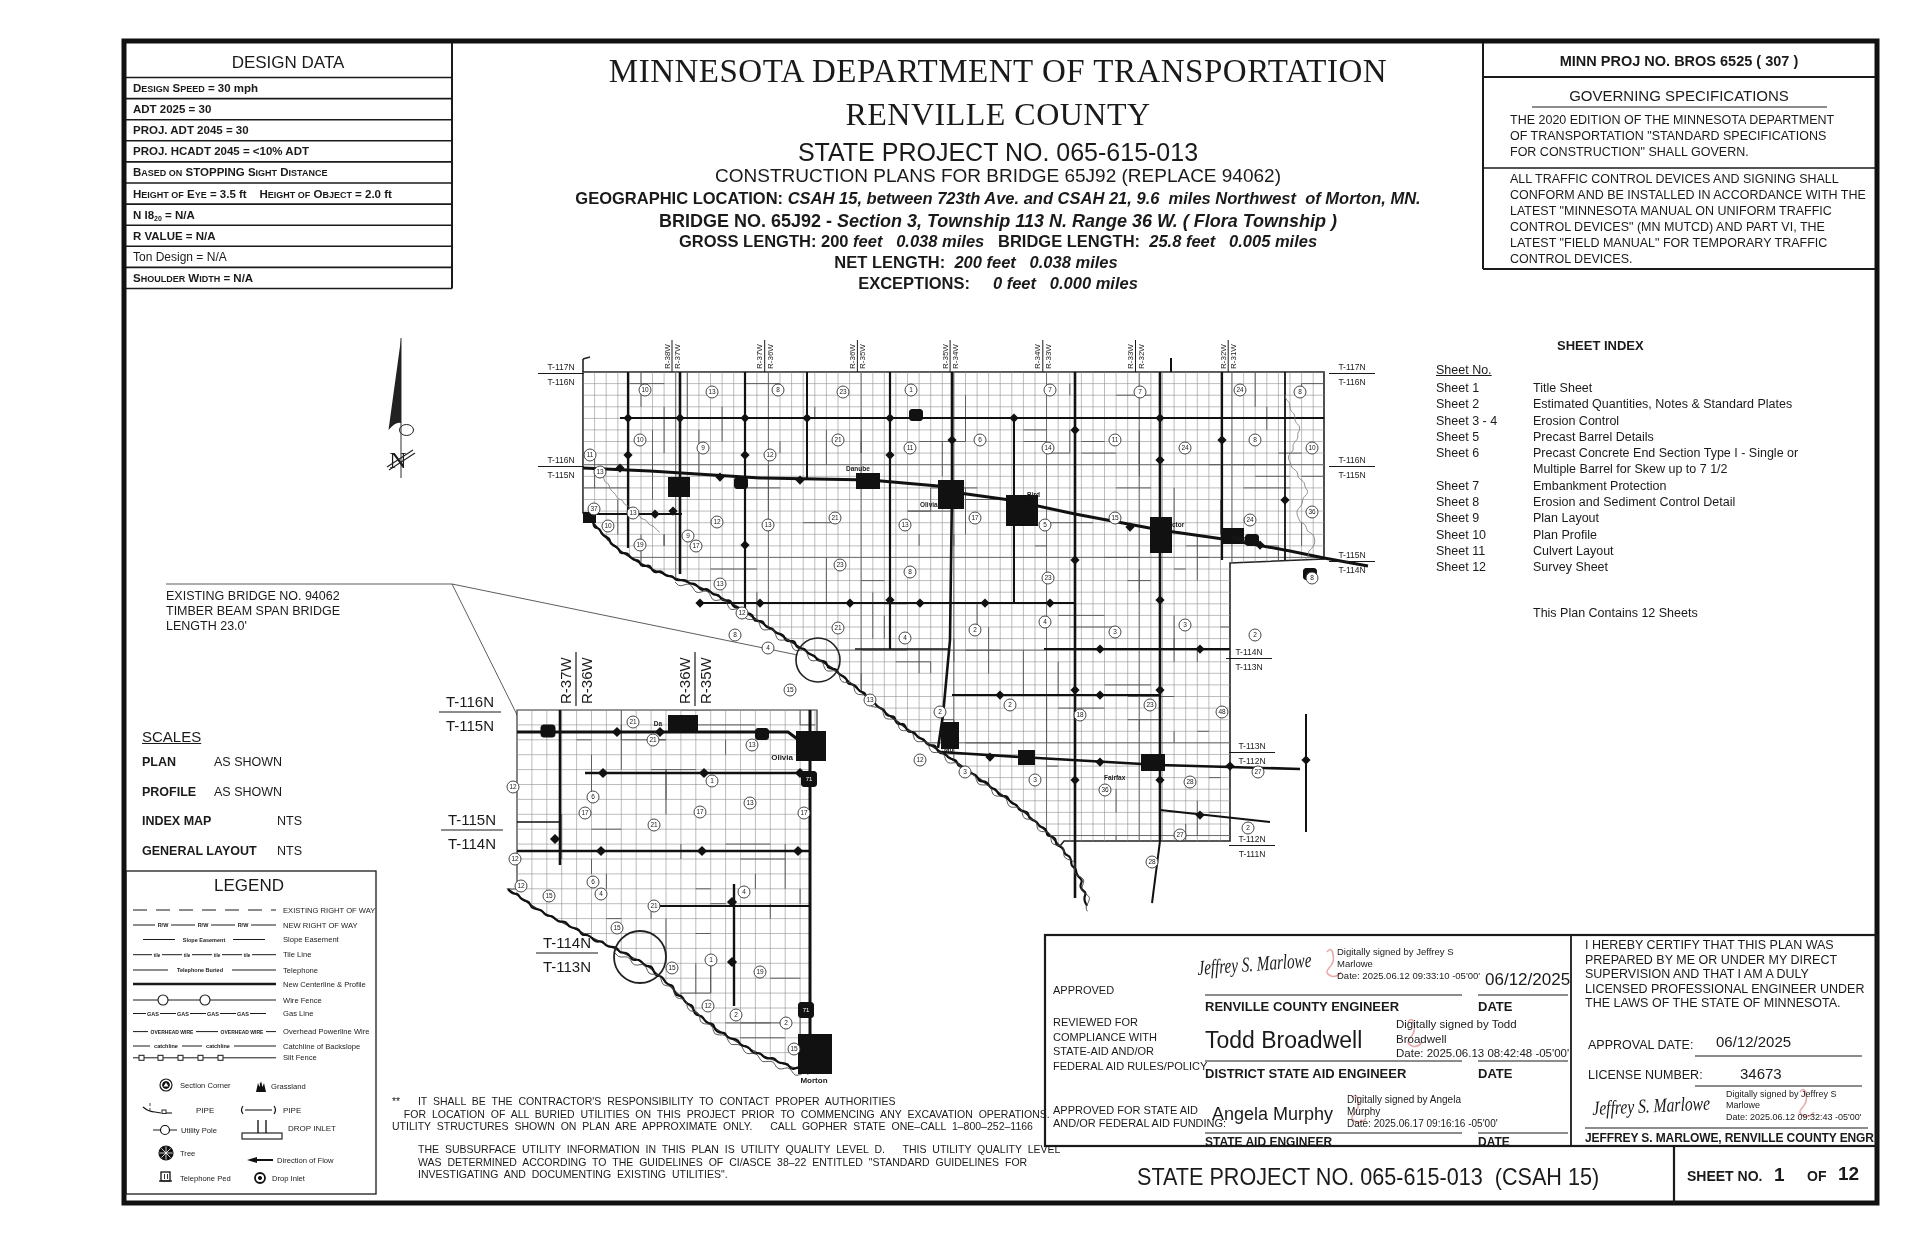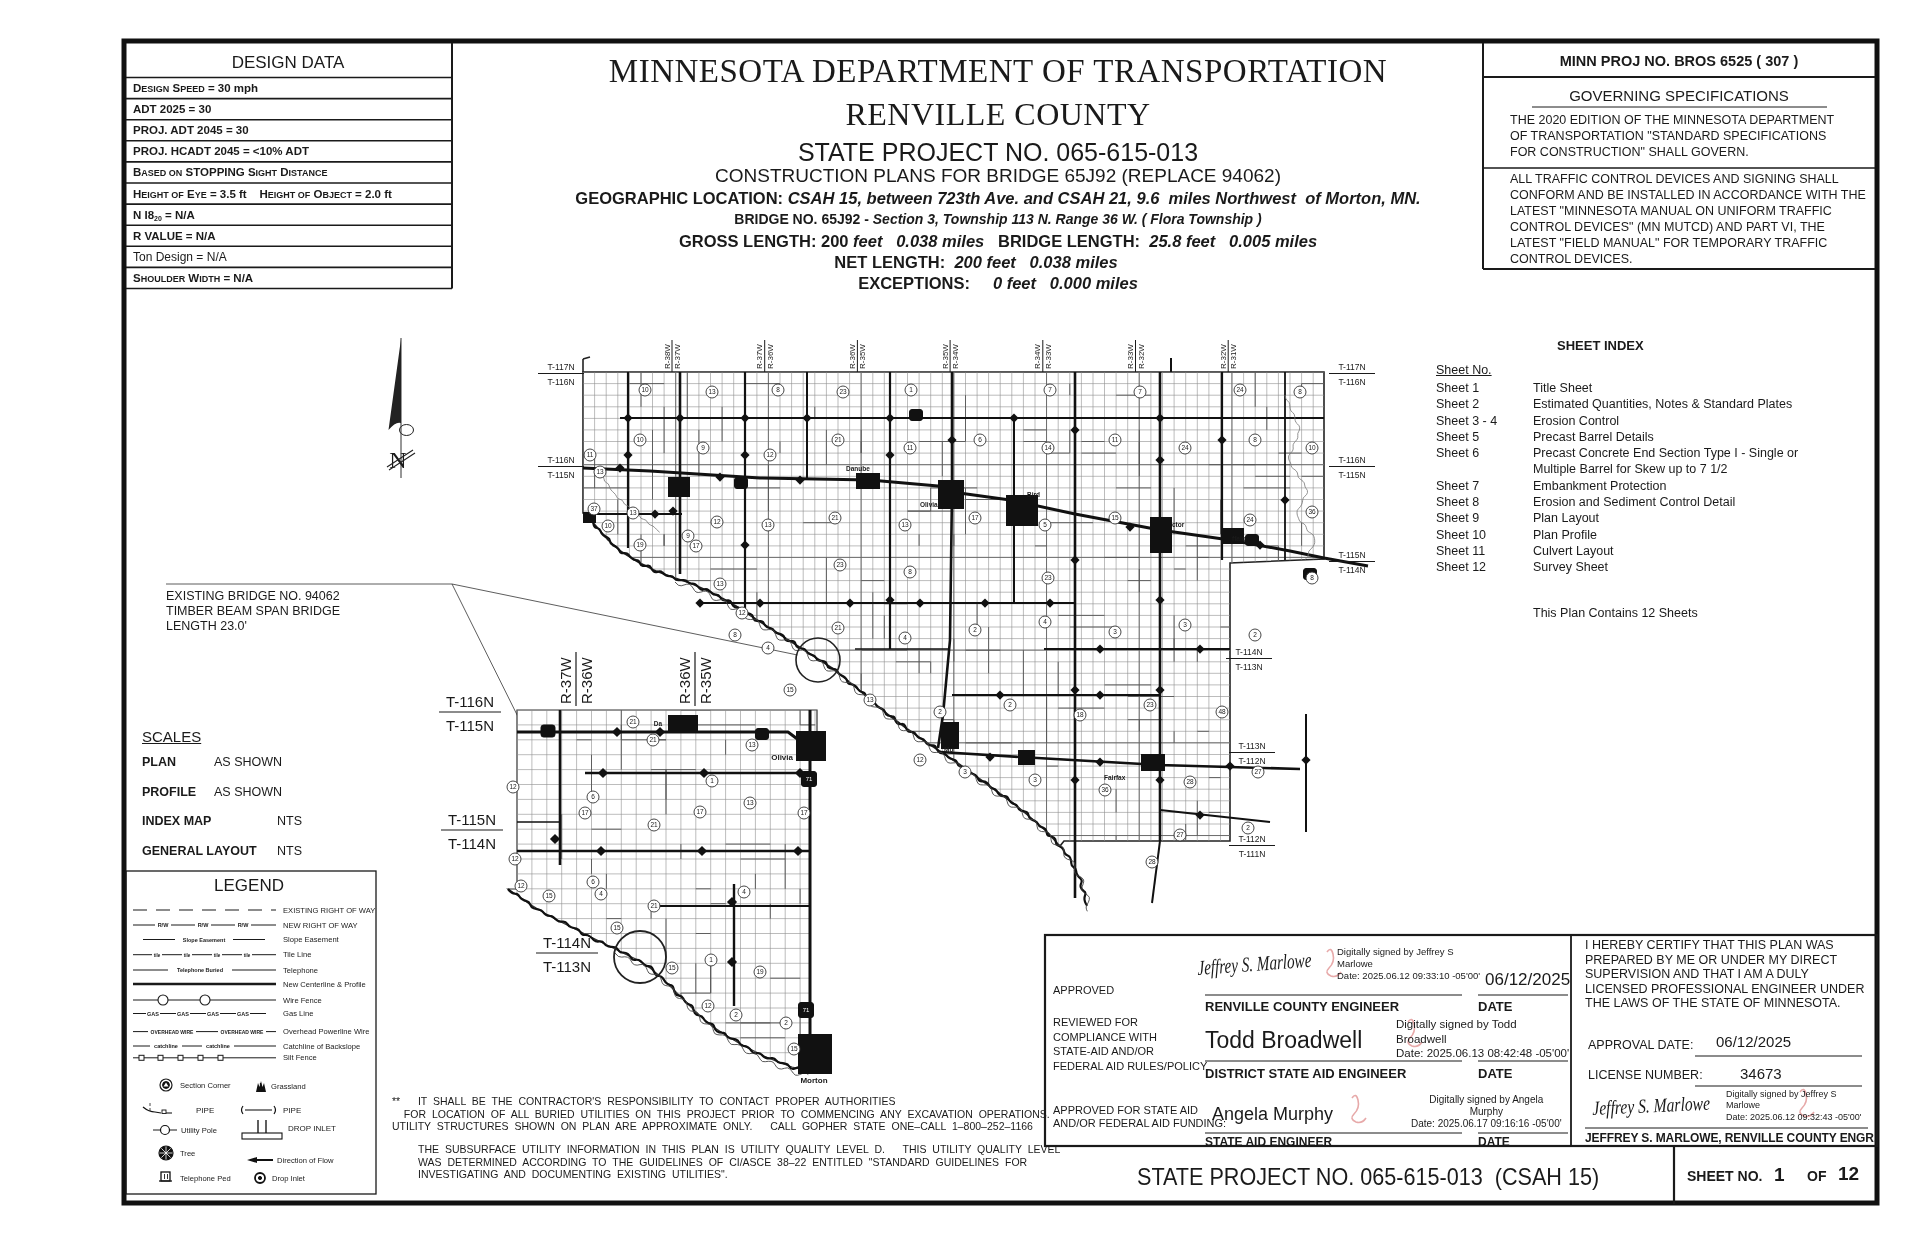--- a/index.html
+++ b/index.html
@@ -1008,21 +1008,21 @@
 <path d="M1408,1022 q4,-6 6,2 q2,8 -4,14 q-5,5 2,8 q6,2 10,-4" fill="none" stroke="#e7a9a9" stroke-width="1.6"></path>
 <path d="M1352,1098 q4,-6 6,2 q2,8 -4,14 q-5,5 2,8 q6,2 10,-4" fill="none" stroke="#e7a9a9" stroke-width="1.6"></path>
 <path d="M1800,1092 q4,-6 6,2 q2,8 -4,14 q-5,5 2,8 q6,2 10,-4" fill="none" stroke="#e7a9a9" stroke-width="1.6"></path>
 </svg>
 
 <div class="abs ser ctr" style="left:998px;top:53px;font-size:33px;letter-spacing:0.5px;">MINNESOTA DEPARTMENT OF TRANSPORTATION</div>
 <div class="abs ser ctr" style="left:998px;top:96px;font-size:32px;letter-spacing:0.5px;">RENVILLE COUNTY</div>
 <div class="abs ctr" style="left:998px;top:138px;font-size:25px;">STATE PROJECT NO. 065-615-013</div>
 <div class="abs ctr" style="left:998px;top:165px;font-size:19px;">CONSTRUCTION PLANS FOR BRIDGE 65J92 (REPLACE 94062)</div>
 <div class="abs ctr b" style="left:998px;top:189px;font-size:16.5px;">GEOGRAPHIC LOCATION: <span class="i">CSAH 15, between 723th Ave. and CSAH 21, 9.6&nbsp; miles Northwest&nbsp; of Morton, MN.</span></div>
-<div class="abs ctr b" style="left:998px;top:211px;font-size:14px;">BRIDGE NO. 65J92 - <span class="i">Section 3, Township 113 N. Range 36 W. ( Flora Township )</span></div>
+<div class="abs ctr b" style="left:998px;top:211px;font-size:18px;">BRIDGE NO. 65J92 - <span class="i">Section 3, Township 113 N. Range 36 W. ( Flora Township )</span></div>
 <div class="abs ctr b" style="left:998px;top:232px;font-size:16.5px;">GROSS LENGTH: 200 <span class="i">feet&nbsp;&nbsp; 0.038 miles</span>&nbsp;&nbsp; BRIDGE LENGTH: &nbsp;<span class="i">25.8 feet&nbsp;&nbsp; 0.005 miles</span></div>
 <div class="abs ctr b" style="left:976px;top:253px;font-size:16.5px;">NET LENGTH: &nbsp;<span class="i">200 feet&nbsp;&nbsp; 0.038 miles</span></div>
 <div class="abs ctr b" style="left:998px;top:274px;font-size:16.5px;">EXCEPTIONS: &nbsp;&nbsp;&nbsp;&nbsp;<span class="i">0 feet&nbsp;&nbsp; 0.000 miles</span></div>
 
 <div class="abs" style="left:1510px;top:113px;font-size:12.5px;line-height:15.9px;">THE 2020 EDITION OF THE MINNESOTA DEPARTMENT<br>OF TRANSPORTATION "STANDARD SPECIFICATIONS<br>FOR CONSTRUCTION" SHALL GOVERN.</div>
 <div class="abs" style="left:1510px;top:172px;font-size:12.5px;line-height:15.9px;">ALL TRAFFIC CONTROL DEVICES AND SIGNING SHALL<br>CONFORM AND BE INSTALLED IN ACCORDANCE WITH THE<br>LATEST "MINNESOTA MANUAL ON UNIFORM TRAFFIC<br>CONTROL DEVICES" (MN MUTCD) AND PART VI, THE<br>LATEST "FIELD MANUAL" FOR TEMPORARY TRAFFIC<br>CONTROL DEVICES.</div>
 
 <div class="abs b" style="left:1557px;top:338px;font-size:13px;">SHEET INDEX</div>
 <div class="abs" style="left:1436px;top:363px;font-size:12.5px;text-decoration:underline;">Sheet No.</div>
 <div class="abs" style="left:1436px;top:380px;font-size:12.5px;line-height:16.3px;">Sheet 1<br>Sheet 2<br>Sheet 3 - 4<br>Sheet 5<br>Sheet 6<br><br>Sheet 7<br>Sheet 8<br>Sheet 9<br>Sheet 10<br>Sheet 11<br>Sheet 12</div>
@@ -1050,21 +1050,21 @@
 <div class="abs" style="left:1485px;top:970px;font-size:17px;">06/12/2025</div>
 <div class="abs b" style="left:1205px;top:999px;font-size:13px;">RENVILLE COUNTY ENGINEER</div>
 <div class="abs b" style="left:1478px;top:999px;font-size:13px;">DATE</div>
 <div class="abs" style="left:1053px;top:1015px;font-size:11px;line-height:14.6px;">REVIEWED FOR<br>COMPLIANCE WITH<br>STATE-AID AND/OR<br>FEDERAL AID RULES/POLICY</div>
 <div class="abs" style="left:1205px;top:1027px;font-size:23px;">Todd Broadwell</div>
 <div class="abs" style="left:1396px;top:1017px;font-size:11.5px;line-height:14.5px;">Digitally signed by Todd<br>Broadwell<br>Date: 2025.06.13 08:42:48 -05'00'</div>
 <div class="abs b" style="left:1205px;top:1066px;font-size:13px;">DISTRICT STATE AID ENGINEER</div>
 <div class="abs b" style="left:1478px;top:1066px;font-size:13px;">DATE</div>
 <div class="abs" style="left:1053px;top:1104px;font-size:11px;line-height:13px;">APPROVED FOR STATE AID<br>AND/OR FEDERAL AID FUNDING:</div>
 <div class="abs" style="left:1212px;top:1104px;font-size:18px;">Angela Murphy</div>
-<div class="abs" style="left:1411px;top:1094px;font-size:10px;line-height:12px;text-align:center;">Digitally signed by Angela<br>Murphy<br>Date: 2025.06.17 09:16:16 -05'00'</div>
+<div class="abs" style="left:1347px;top:1094px;font-size:10px;line-height:12px;">Digitally signed by Angela<br>Murphy<br>Date: 2025.06.17 09:16:16 -05'00'</div>
 <div class="abs b" style="left:1205px;top:1134.5px;font-size:12px;">STATE AID ENGINEER</div>
 <div class="abs b" style="left:1478px;top:1134.5px;font-size:12px;">DATE</div>
 
 <div class="abs" style="left:1585px;top:938px;font-size:12.5px;line-height:14.5px;">I HEREBY CERTIFY THAT THIS PLAN WAS<br>PREPARED BY ME OR UNDER MY DIRECT<br>SUPERVISION AND THAT I AM A DULY<br>LICENSED PROFESSIONAL ENGINEER UNDER<br>THE LAWS OF THE STATE OF MINNESOTA.</div>
 <div class="abs" style="left:1588px;top:1038px;font-size:12.5px;">APPROVAL DATE:</div>
 <div class="abs" style="left:1716px;top:1033px;font-size:15px;">06/12/2025</div>
 <div class="abs" style="left:1588px;top:1068px;font-size:12.5px;">LICENSE NUMBER:</div>
 <div class="abs" style="left:1740px;top:1065px;font-size:15px;">34673</div>
 <div class="abs ser i" style="left:1592px;top:1097px;font-size:20px;transform:scaleX(0.78) rotate(-2deg);transform-origin:left top;">Jeffrey S. Marlowe</div>
 <div class="abs" style="left:1726px;top:1089px;font-size:9px;line-height:11.3px;">Digitally signed by Jeffrey S<br>Marlowe<br>Date: 2025.06.12 09:32:43 -05'00'</div>

